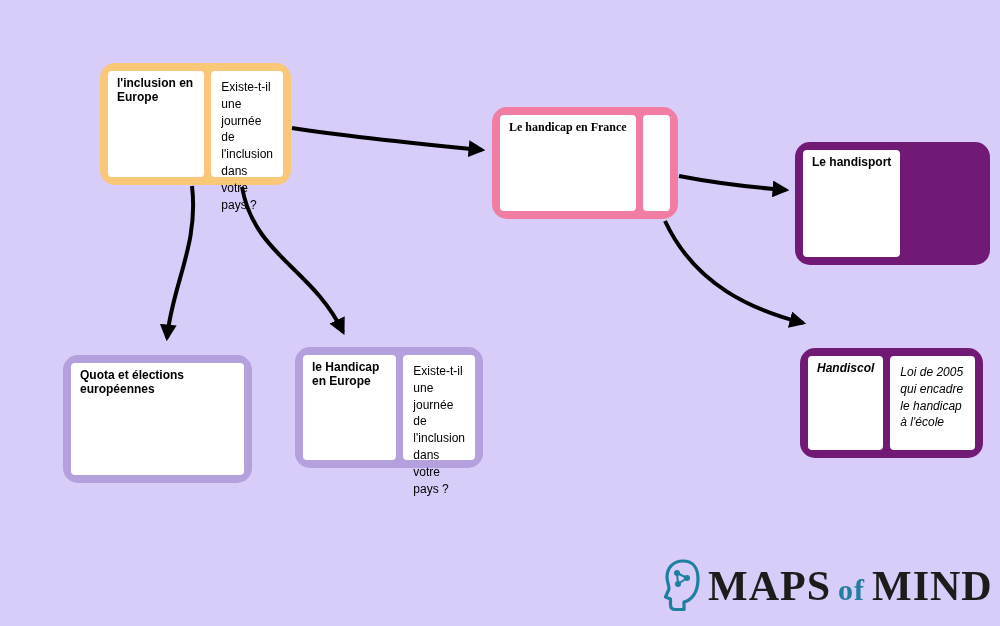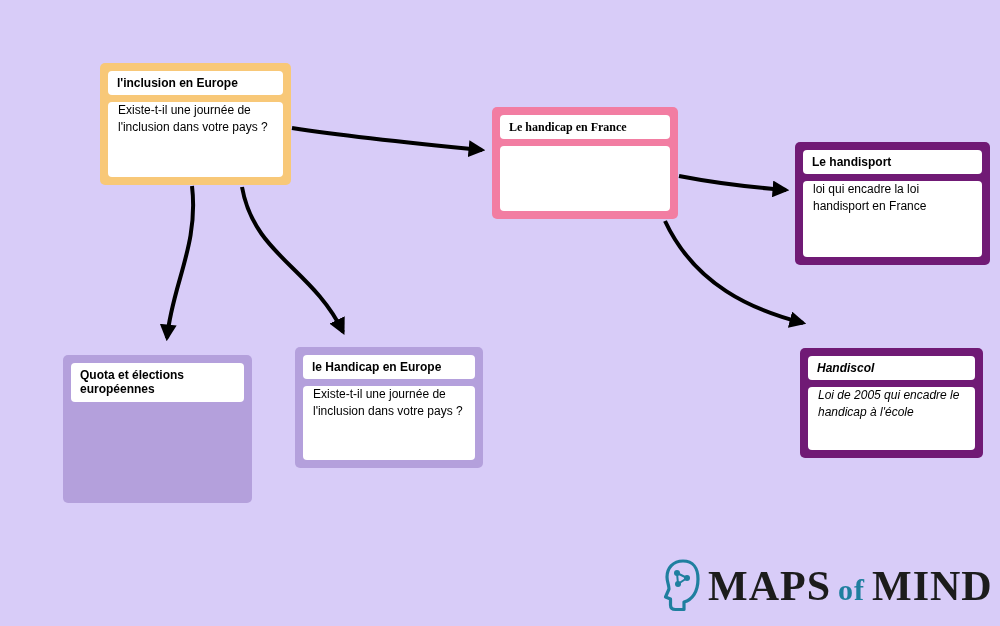--- a/index.html
+++ b/index.html
@@ -15,41 +15,41 @@
   .edges-layer {
     position: absolute; left: 0; top: 0;
     width: 1000px; height: 626px;
     z-index: 1;
   }
   .edge { stroke: #000000; stroke-width: 4; fill: none; }
 
   
   .node {
     position: absolute;
-    border-radius: 5px;
+    border-radius: 15px;
     padding: 8px;
     box-sizing: border-box;
     display: flex;
-    flex-direction: column;
+    flex-direction: row;
     gap: 7px;
     z-index: 2;
   }
   .node-title {
     background: #ffffff;
     border-radius: 4px;
     padding: 5px 9px;
     font-weight: bold;
     font-size: 12px;
     color: #000000;
     line-height: 1.2;
   }
   .node-body {
     background: #ffffff;
     border-radius: 4px;
-    padding: 0 10px;
+    padding: 8px 10px;
     font-size: 12px;
     color: #000000;
     line-height: 1.4;
     flex: 1;
   }
   .node.orange { background: #f8c878; }
   .node.pink   { background: #f27da2; }
   .node.teal   { background: #701a75; }
   .node.purple { background: #b4a0dc; }
 
@@ -99,29 +99,28 @@
   <div class="node-body">Existe-t-il une journée de l'inclusion dans votre pays ?</div>
 </div>
 
 <div class="node pink" style="left:492px; top:107px; width:186px; height:112px;font-family:Liberation Serif, serif;">
   <div class="node-title">Le handicap en France</div>
   <div class="node-body"></div>
 </div>
 
 <div class="node teal" style="left:795px; top:142px; width:195px; height:123px;">
   <div class="node-title">Le handisport</div>
-  <div class="node-body">loi qui encadre la loi handisport en France</div>
 </div>
 
 <div class="node teal" style="left:800px; top:348px; width:183px; height:110px;font-style:italic;">
   <div class="node-title">Handiscol</div>
   <div class="node-body">Loi de 2005 qui encadre le handicap à l'école</div>
 </div>
 
-<div class="node purple" style="left:63px; top:355px; width:189px; height:148px;">
+<div class="node purple" style="left:63px; top:355px; width:189px; height:128px;">
   <div class="node-title">Quota et élections européennes</div>
 </div>
 
 <div class="node purple" style="left:295px; top:347px; width:188px; height:121px;">
   <div class="node-title">le Handicap en Europe</div>
   <div class="node-body">Existe-t-il une journée de l'inclusion dans votre pays ?</div>
 </div>
 
 <div class="logo">
   <svg class="logo-icon" width="40" height="56" viewBox="0 0 40 56">

